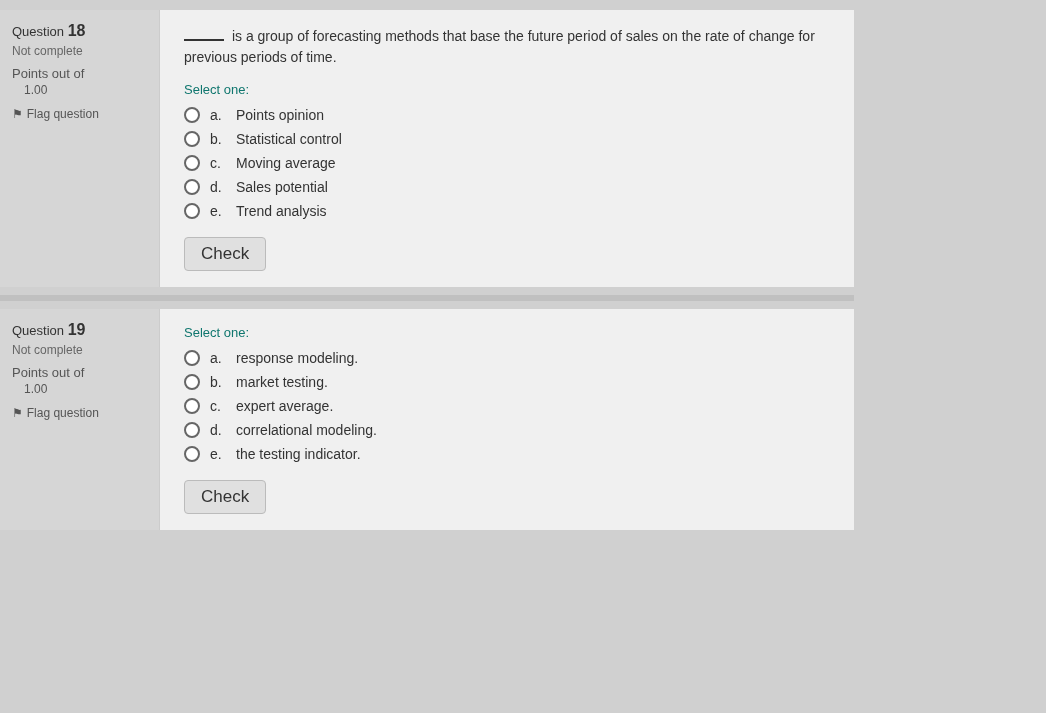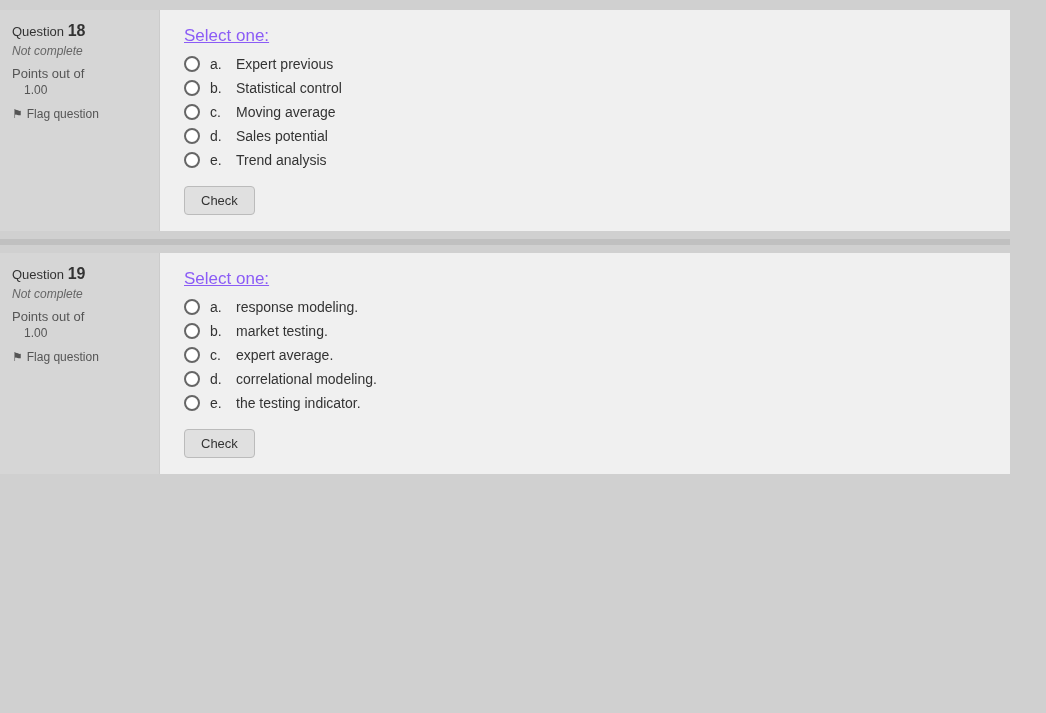--- a/index.html
+++ b/index.html
@@ -11,21 +11,21 @@
     body {
       font-family: Arial, sans-serif;
       background-color: #d0d0d0;
       width: 1046px;
       min-height: 713px;
       font-size: 14px;
       color: #333;
     }
 
     .page-container {
-      width: 1010px;
+      width: 854px;
       padding: 10px 0;
       display: flex;
       flex-direction: column;
       gap: 8px;
     }
 
     .question-block {
       display: flex;
       flex-direction: row;
       width: 100%;
@@ -48,21 +48,20 @@
 
     .question-number strong {
       font-size: 16px;
       font-weight: bold;
     }
 
     .question-status {
       font-size: 12px;
       color: #666;
       margin-bottom: 8px;
-      font-style: italic;
     }
 
     .question-points {
       font-size: 13px;
       color: #555;
       margin-bottom: 2px;
     }
 
     .question-points-value {
       font-size: 12px;
@@ -98,24 +97,23 @@
     }
 
     .question-text .blank {
       display: inline-block;
       width: 40px;
       border-bottom: 2px solid #333;
       margin-right: 4px;
     }
 
     .select-one-label {
-      font-size: 17px;
-      color: #8b5cf6;
+      font-size: 13px;
+      color: #0f766e;
       margin-bottom: 10px;
-      text-decoration: underline;
     }
 
     .options-list {
       list-style: none;
       display: flex;
       flex-direction: column;
       gap: 8px;
       margin-bottom: 18px;
     }
 
@@ -149,21 +147,21 @@
     .option-text {
       font-size: 14px;
       color: #333;
     }
 
     .check-button {
       background-color: #e0e0e0;
       border: 1px solid #bbb;
       border-radius: 4px;
       padding: 6px 16px;
-      font-size: 13px;
+      font-size: 17px;
       color: #333;
       cursor: pointer;
     }
 
     .divider {
       height: 6px;
       background-color: #c0c0c0;
     }
   </style>
 </head>
@@ -178,26 +176,30 @@
       </div>
       <div class="question-status">Not complete</div>
       <div class="question-points">Points out of</div>
       <div class="question-points-value">1.00</div>
       <div class="flag-question">
         <span class="flag-icon">⚑</span>
         <span>Flag question</span>
       </div>
     </div>
     <div class="question-content">
+      <div class="question-text">
+        <span class="blank"></span>
+        <span> is a group of forecasting methods that base the future period of sales on the rate of change for previous periods of time.</span>
+      </div>
       <div class="select-one-label">Select one:</div>
       <ul class="options-list">
         <li class="option-item">
           <span class="option-radio"></span>
           <span class="option-letter">a.</span>
-          <span class="option-text">Expert previous</span>
+          <span class="option-text">Points opinion</span>
         </li>
         <li class="option-item">
           <span class="option-radio"></span>
           <span class="option-letter">b.</span>
           <span class="option-text">Statistical control</span>
         </li>
         <li class="option-item">
           <span class="option-radio"></span>
           <span class="option-letter">c.</span>
           <span class="option-text">Moving average</span>

